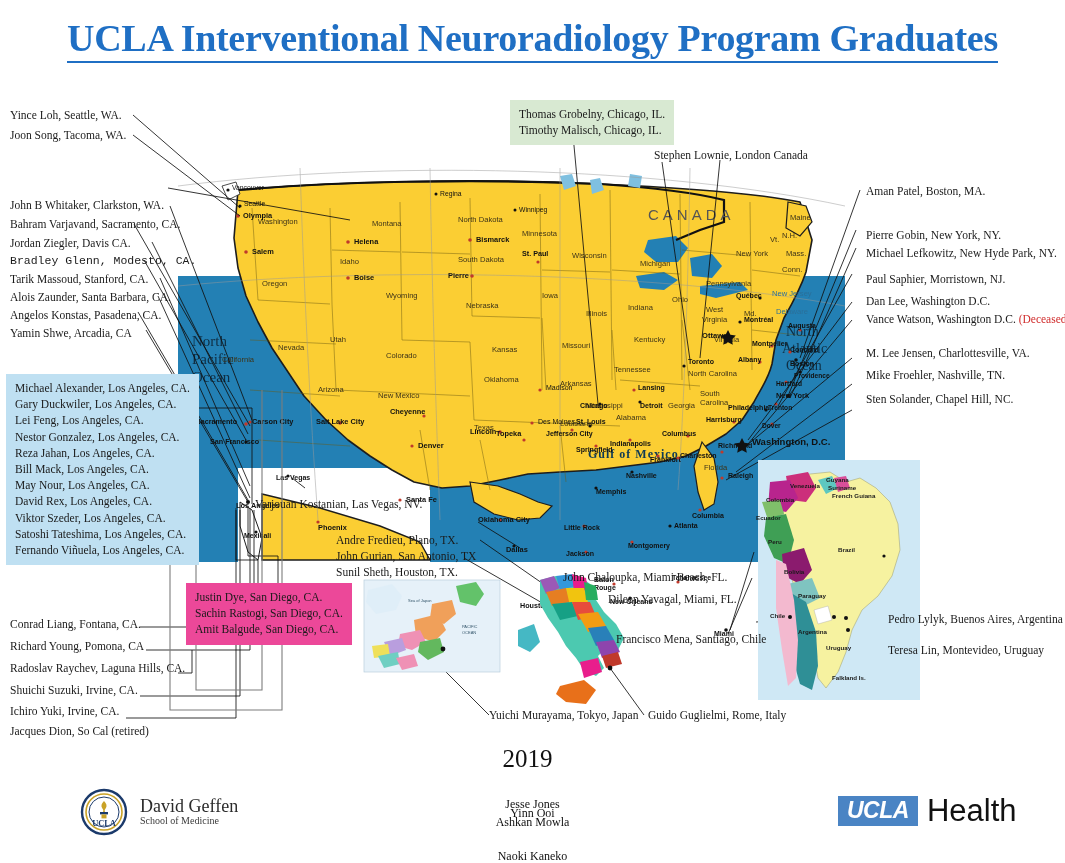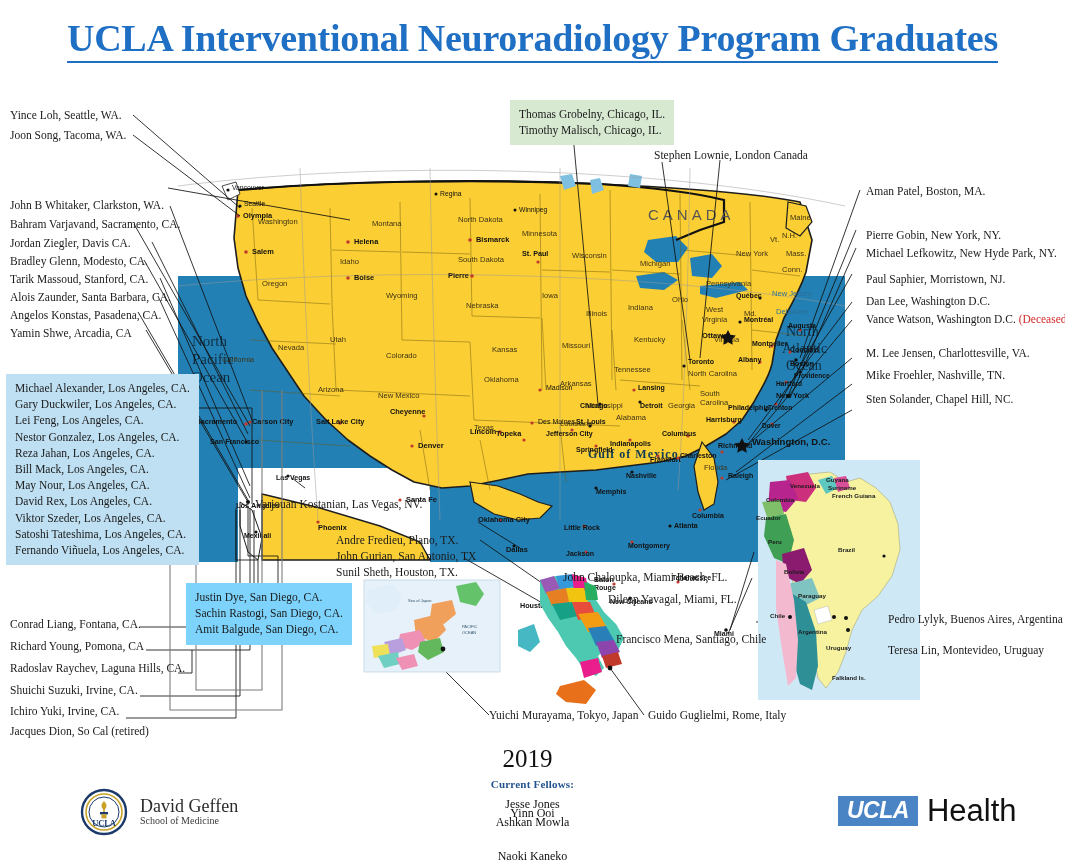--- a/index.html
+++ b/index.html
@@ -49,21 +49,21 @@
     position:absolute;
     padding:6px 9px 7px 9px;
     font-family:"Liberation Serif", serif;
     font-size:11.5px;
     line-height:16.2px;
     color:#1a1a1a;
     white-space:nowrap;
   }
   .box-blue{background:#bfe0f2;}
   .box-green{background:#d8e9d2;}
-  .box-pink{background:#7dd3fc;}
+  .box-pink{background:#ec4899;}
 
   
   .year{
     position:absolute;left:0;top:745px;width:1055px;text-align:center;
     font-family:"Liberation Serif", serif;font-size:25px;color:#111;
   }
   .fellows-hd{
     position:absolute;left:0;top:778px;width:1065px;text-align:center;
     font-family:"Liberation Serif", serif;font-weight:bold;font-size:11px;color:#23538f;
     letter-spacing:.2px;
@@ -538,21 +538,21 @@
 
     </svg>
   </div>
 
   <div class="lbl" style="left:10px;top:108px;">Yince Loh, Seattle, WA.</div>
   <div class="lbl" style="left:10px;top:128px;">Joon Song, Tacoma, WA.</div>
 
   <div class="lbl" style="left:10px;top:198px;">John B Whitaker, Clarkston, WA.</div>
   <div class="lbl" style="left:10px;top:217px;">Bahram Varjavand, Sacramento, CA.</div>
   <div class="lbl" style="left:10px;top:236px;">Jordan Ziegler, Davis CA.</div>
-  <div class="lbl" style="left:10px;top:254px;">Bradley Glenn, Modesto, CA.</div>
+  <div class="lbl" style="left:10px;top:254px;font-family:Liberation Mono, monospace;">Bradley Glenn, Modesto, CA.</div>
   <div class="lbl" style="left:10px;top:272px;">Tarik Massoud, Stanford, CA.</div>
   <div class="lbl" style="left:10px;top:290px;">Alois Zaunder, Santa Barbara, CA.</div>
   <div class="lbl" style="left:10px;top:308px;">Angelos Konstas, Pasadena, CA.</div>
   <div class="lbl" style="left:10px;top:326px;">Yamin Shwe, Arcadia, CA</div>
   <div class="lbl" style="left:10px;top:344px;margin-top:28px;">Ryan Cramer, Northridge, CA</div>
 
   <div class="box box-blue" style="left:6px;top:374px;">
     <div>Michael Alexander, Los Angeles, CA.</div>
     <div>Gary Duckwiler, Los Angeles, CA.</div>
     <div>Lei Feng, Los Angeles, CA.</div>
@@ -606,21 +606,20 @@
   <div class="lbl" style="left:608px;top:592px;">Dileep Yavagal, Miami, FL.</div>
 
   <div class="lbl" style="left:888px;top:612px;">Pedro Lylyk, Buenos Aires, Argentina</div>
   <div class="lbl" style="left:888px;top:643px;">Teresa Lin, Montevideo, Uruguay</div>
   <div class="lbl" style="left:616px;top:632px;">Francisco Mena, Santiago, Chile</div>
 
   <div class="lbl" style="left:489px;top:708px;">Yuichi Murayama, Tokyo, Japan</div>
   <div class="lbl" style="left:648px;top:708px;">Guido Guglielmi, Rome, Italy</div>
 
   <div class="year">2019</div>
-  <div class="fellows-hd">Current Fellows:</div>
   <div class="fellow" style="top:797px;">Jesse Jones</div>
   <div class="fellow" style="top:815px;">Ashkan Mowla</div>
   <div class="fellow" style="top:806px;">Yinn Ooi</div>
   <div class="fellow" style="top:849px;">Naoki Kaneko</div>
 
   <div class="geffen">
     <svg width="48" height="48" viewBox="0 0 48 48">
       <circle cx="24" cy="24" r="22" fill="#ffffff" stroke="#1b3a6b" stroke-width="2.4"></circle>
       <circle cx="24" cy="24" r="18" fill="#ffffff" stroke="#c9a227" stroke-width="1.6"></circle>
       <circle cx="24" cy="24" r="15" fill="#ffffff" stroke="#1b3a6b" stroke-width="1"></circle>

